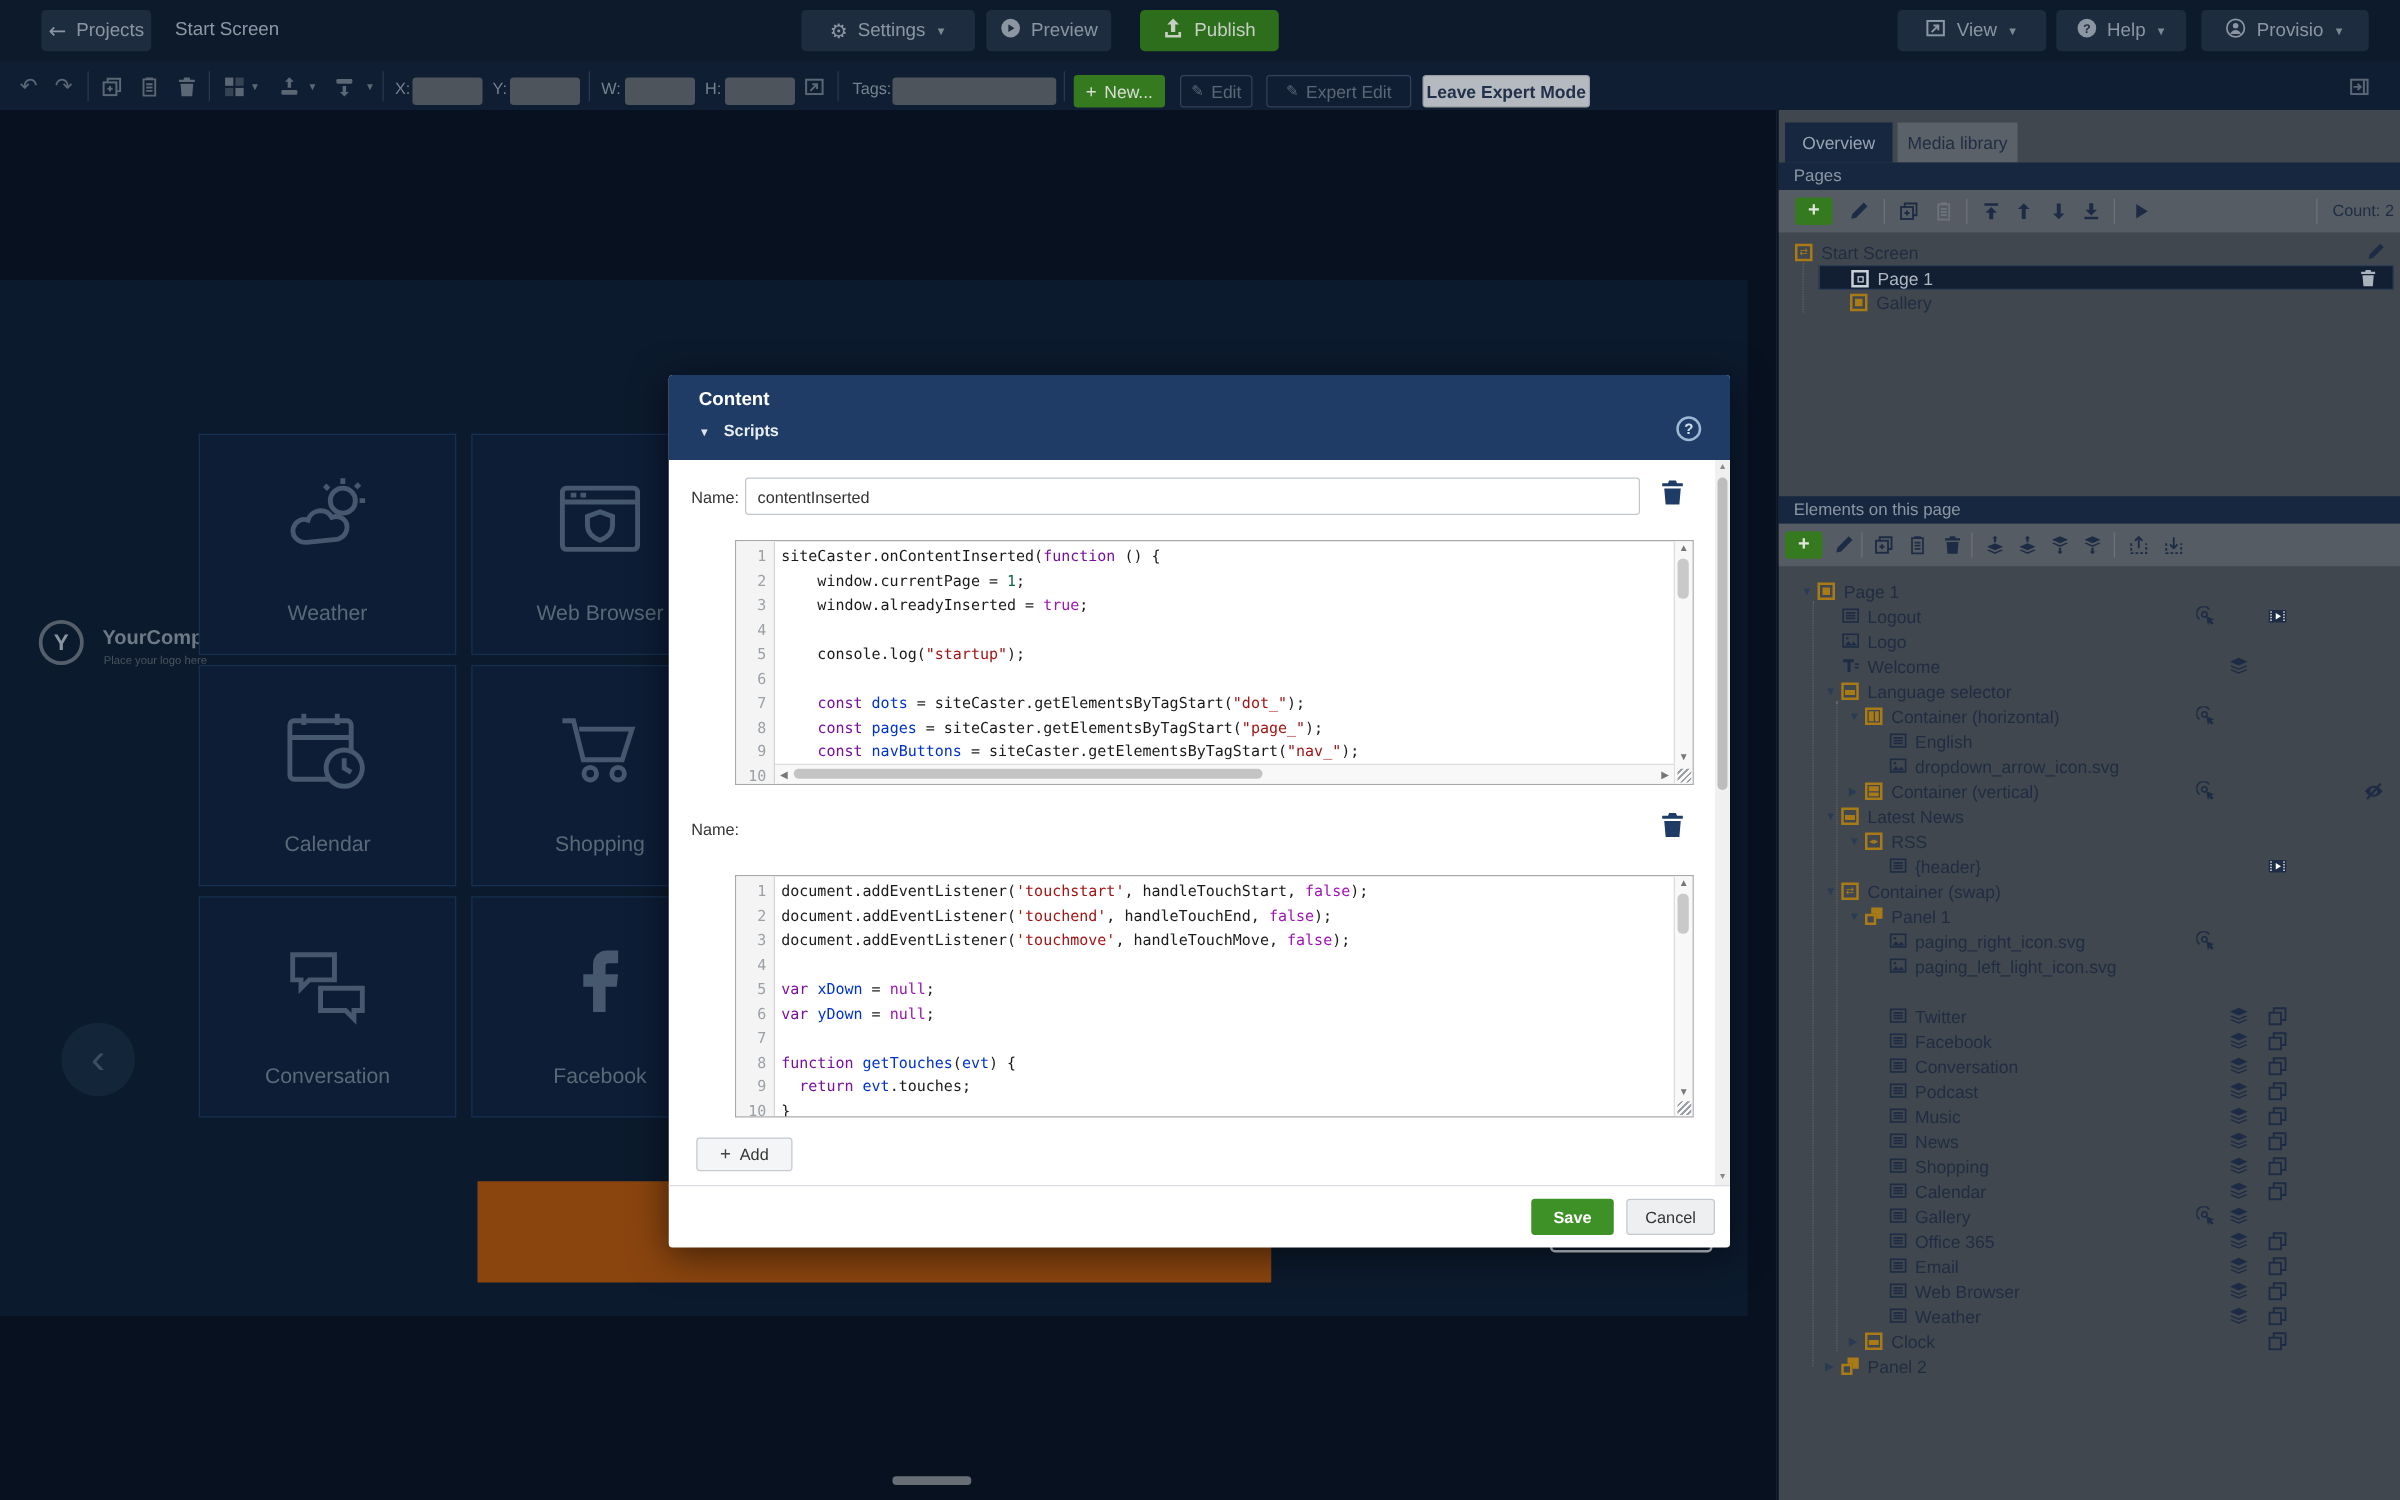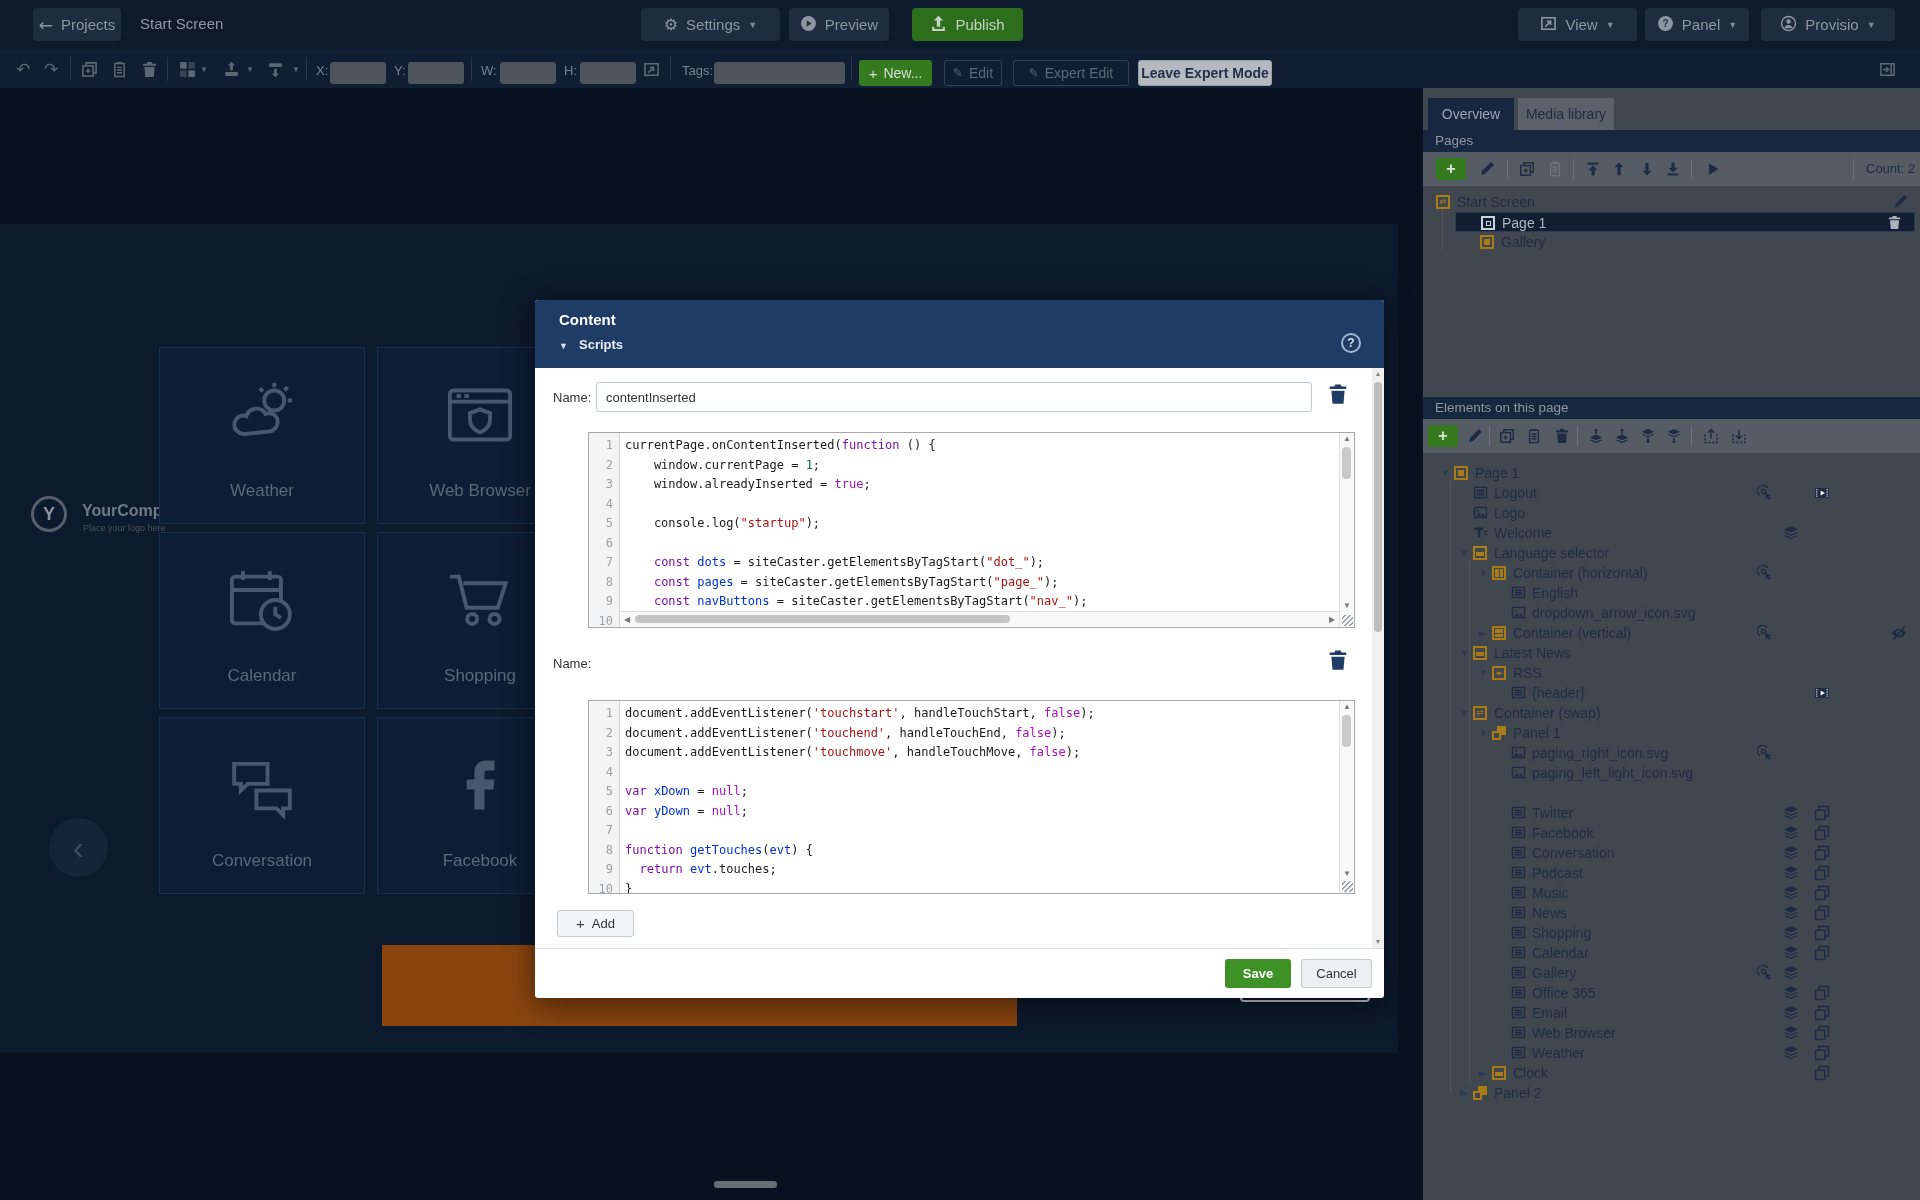--- a/index.html
+++ b/index.html
@@ -177,21 +177,21 @@
             <path d="M5 11l5-5M6.4 6H10v3.6"></path>
           </svg></span>
       <span>View</span>
       <span class="caret">▼</span>
     </div>
     <div class="tb-btn" style="left:1645px;width:104px;">
       <span><svg viewBox="0 0 16 16" fill="currentColor">
             <circle cx="8" cy="8" r="7"></circle>
             <text x="8" y="11.4" font-size="9.5" font-weight="bold" fill="#1d2c3f" text-anchor="middle" font-family="Liberation Sans,sans-serif">?</text>
           </svg></span>
-      <span>Panel</span>
+      <span>Help</span>
       <span class="caret">▼</span>
     </div>
     <div class="tb-btn" style="left:1761px;width:134px;">
       <span><svg viewBox="0 0 16 16" fill="none" stroke="currentColor" stroke-width="1.3">
             <circle cx="8" cy="8" r="6.6"></circle>
             <circle cx="8" cy="6.2" r="2.1" fill="currentColor" stroke="none"></circle>
             <path d="M3.9 12.5c.9-2 2.4-3 4.1-3s3.2 1 4.1 3z" fill="currentColor" stroke="none"></path>
           </svg></span>
       <span>Provisio</span>
       <span class="caret">▼</span>
@@ -906,21 +906,21 @@
           <div class="gnum" style="top:24.5px">2</div>
           <div class="gnum" style="top:44px">3</div>
           <div class="gnum" style="top:63.5px">4</div>
           <div class="gnum" style="top:83px">5</div>
           <div class="gnum" style="top:102.5px">6</div>
           <div class="gnum" style="top:122px">7</div>
           <div class="gnum" style="top:141.5px">8</div>
           <div class="gnum" style="top:161px">9</div>
           <div class="gnum" style="top:180.5px">10</div>
         </div>
-        <div class="cline" style="top:5px"><span class="tk-t">currentPage.onContentInserted(</span><span class="tk-k">function</span><span class="tk-t"> () {</span></div>
+        <div class="cline" style="top:5px"><span class="tk-t">siteCaster.onContentInserted(</span><span class="tk-k">function</span><span class="tk-t"> () {</span></div>
         <div class="cline" style="top:24.5px"><span class="tk-t">    window.currentPage = </span><span class="tk-n">1</span><span class="tk-t">;</span></div>
         <div class="cline" style="top:44px"><span class="tk-t">    window.alreadyInserted = </span><span class="tk-a">true</span><span class="tk-t">;</span></div>
         <div class="cline" style="top:63.5px"></div>
         <div class="cline" style="top:83px"><span class="tk-t">    console.log(</span><span class="tk-s">"startup"</span><span class="tk-t">);</span></div>
         <div class="cline" style="top:102.5px"></div>
         <div class="cline" style="top:122px"><span class="tk-t">    </span><span class="tk-k">const</span><span class="tk-t"> </span><span class="tk-v">dots</span><span class="tk-t"> = siteCaster.getElementsByTagStart(</span><span class="tk-s">"dot_"</span><span class="tk-t">);</span></div>
         <div class="cline" style="top:141.5px"><span class="tk-t">    </span><span class="tk-k">const</span><span class="tk-t"> </span><span class="tk-v">pages</span><span class="tk-t"> = siteCaster.getElementsByTagStart(</span><span class="tk-s">"page_"</span><span class="tk-t">);</span></div>
         <div class="cline" style="top:161px"><span class="tk-t">    </span><span class="tk-k">const</span><span class="tk-t"> </span><span class="tk-v">navButtons</span><span class="tk-t"> = siteCaster.getElementsByTagStart(</span><span class="tk-s">"nav_"</span><span class="tk-t">);</span></div>
         <div class="cline" style="top:180.5px"></div>
         <div class="vscroll">

